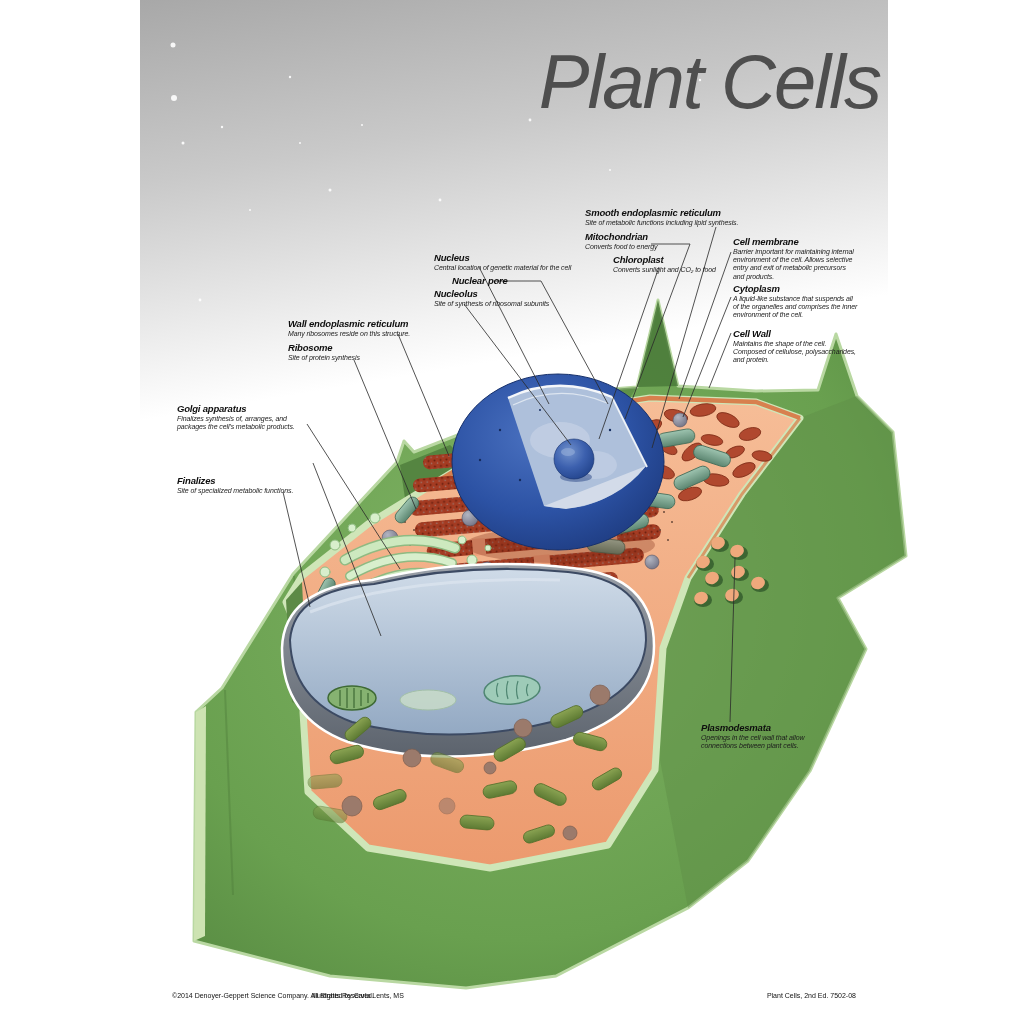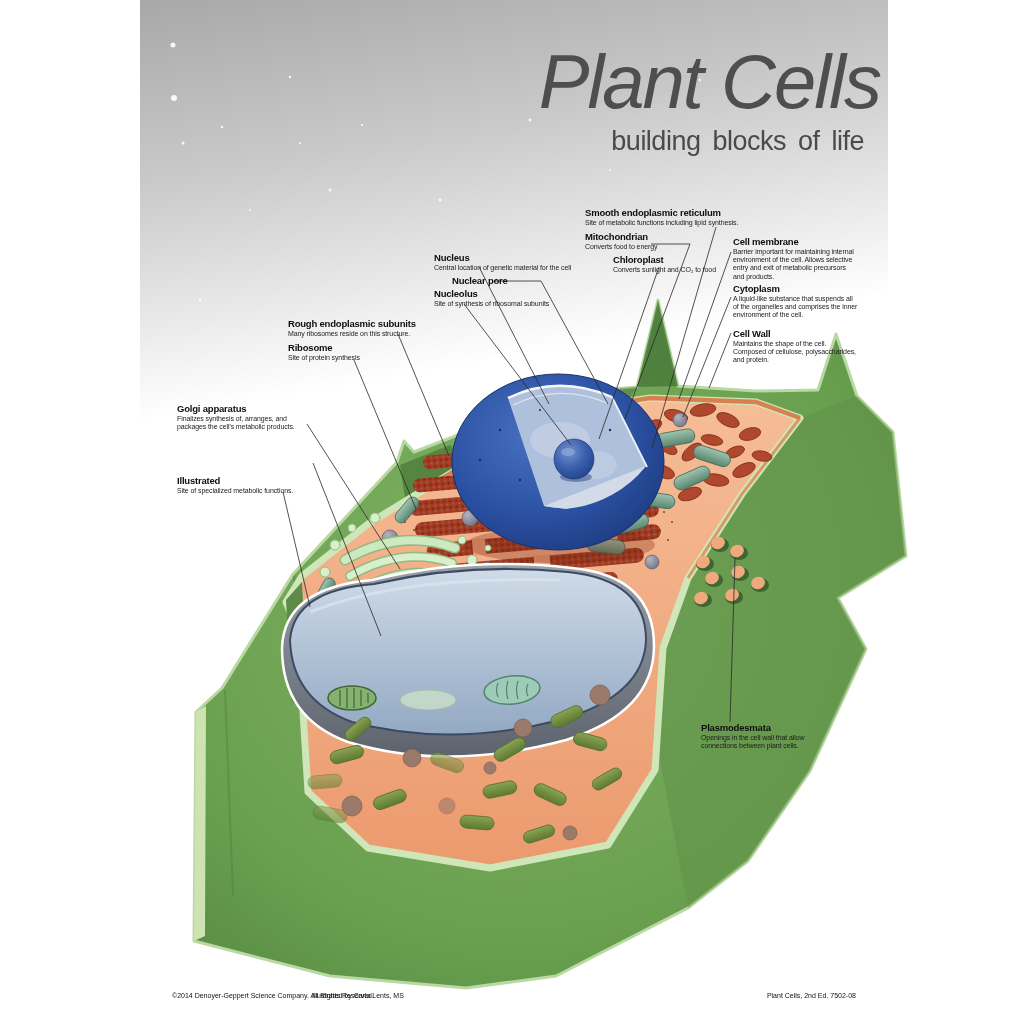--- a/index.html
+++ b/index.html
@@ -4,21 +4,21 @@
 <style>
   html,body{margin:0;padding:0;background:#ffffff;}
   .stage{position:relative;width:1024px;height:1024px;background:#ffffff;overflow:hidden;
          font-family:"Liberation Sans",sans-serif;}
   .art{position:absolute;left:0;top:0;width:1024px;height:1024px;}
   .title-block{position:absolute;left:360px;top:40px;width:520px;text-align:right;}
   .title{font-size:76px;line-height:84px;font-style:italic;font-weight:normal;
          color:#4e4e4e;letter-spacing:-2px;}
   .subtitle{font-size:27px;line-height:30px;color:#4a4a4a;letter-spacing:-0.5px;
             word-spacing:5px;padding-right:16px;margin-top:2px;}
-  .lbl{position:absolute;color:#111;}
+  .lbl{position:absolute;color:#111;font-style:italic;}
   .lh{font-size:9.5px;font-weight:bold;letter-spacing:-0.2px;line-height:11px;color:#0e0e0e;}
   .ld{font-size:7px;line-height:8.2px;letter-spacing:-0.1px;color:#1c1c1c;margin-top:1px;}
   .footer-item{position:absolute;font-size:7px;color:#111;letter-spacing:0;}
 </style>
 </head>
 <body>
 
 <div class="stage">
 
 <svg class="art" viewBox="0 0 1024 1024">
@@ -315,21 +315,20 @@
     <polyline points="354,360 416,509"></polyline>
     <polyline points="307,424 400,569"></polyline>
     <polyline points="313,463 381,636"></polyline>
     <polyline points="283,492 310,607"></polyline>
     <polyline points="735,558 730,722"></polyline>
   </g>
 </svg>
 
 <div class="title-block">
   <div class="title">Plant Cells</div>
-  <div class="subtitle">building blocks of life</div>
 </div>
 
 <div class="lbl" style="left:585px;top:207px;width:168px">
   <div class="lh">Smooth endoplasmic reticulum</div>
   <div class="ld">Site of metabolic functions including lipid synthesis.</div>
 </div>
 <div class="lbl" style="left:585px;top:231px;width:168px">
   <div class="lh">Mitochondrian</div>
   <div class="ld">Converts food to energy</div>
 </div>
@@ -354,33 +353,33 @@
   <div class="ld">Central location of genetic material for the cell</div>
 </div>
 <div class="lbl" style="left:452px;top:275px;width:152px">
   <div class="lh">Nuclear pore</div>
 </div>
 <div class="lbl" style="left:434px;top:288px;width:152px">
   <div class="lh">Nucleolus</div>
   <div class="ld">Site of synthesis of ribosomal subunits</div>
 </div>
 <div class="lbl" style="left:288px;top:318px;width:160px">
-  <div class="lh">Rough endoplasmic subunits</div>
+  <div class="lh">Wall endoplasmic reticulum</div>
   <div class="ld">Many ribosomes reside on this structure.</div>
 </div>
 <div class="lbl" style="left:288px;top:342px;width:160px">
   <div class="lh">Ribosome</div>
   <div class="ld">Site of protein synthesis</div>
 </div>
 <div class="lbl" style="left:177px;top:403px;width:136px">
   <div class="lh">Golgi apparatus</div>
   <div class="ld">Finalizes synthesis of, arranges, and packages the cell's metabolic products.</div>
 </div>
 <div class="lbl" style="left:177px;top:475px;width:150px">
-  <div class="lh">Illustrated</div>
+  <div class="lh">Finalizes</div>
   <div class="ld">Site of specialized metabolic functions.</div>
 </div>
 <div class="lbl" style="left:701px;top:722px;width:118px">
   <div class="lh">Plasmodesmata</div>
   <div class="ld">Openings in the cell wall that allow connections between plant cells.</div>
 </div>
 
 <div class="footer-item" style="left:172px;top:992px">©2014 Denoyer-Geppert Science Company. All Rights Reserved.</div>
 <div class="footer-item" style="left:312px;top:992px">Illustrated by Carla Lents, MS</div>
 <div class="footer-item" style="left:750px;top:992px;width:106px;text-align:right">Plant Cells, 2nd Ed.  7502-08</div>

